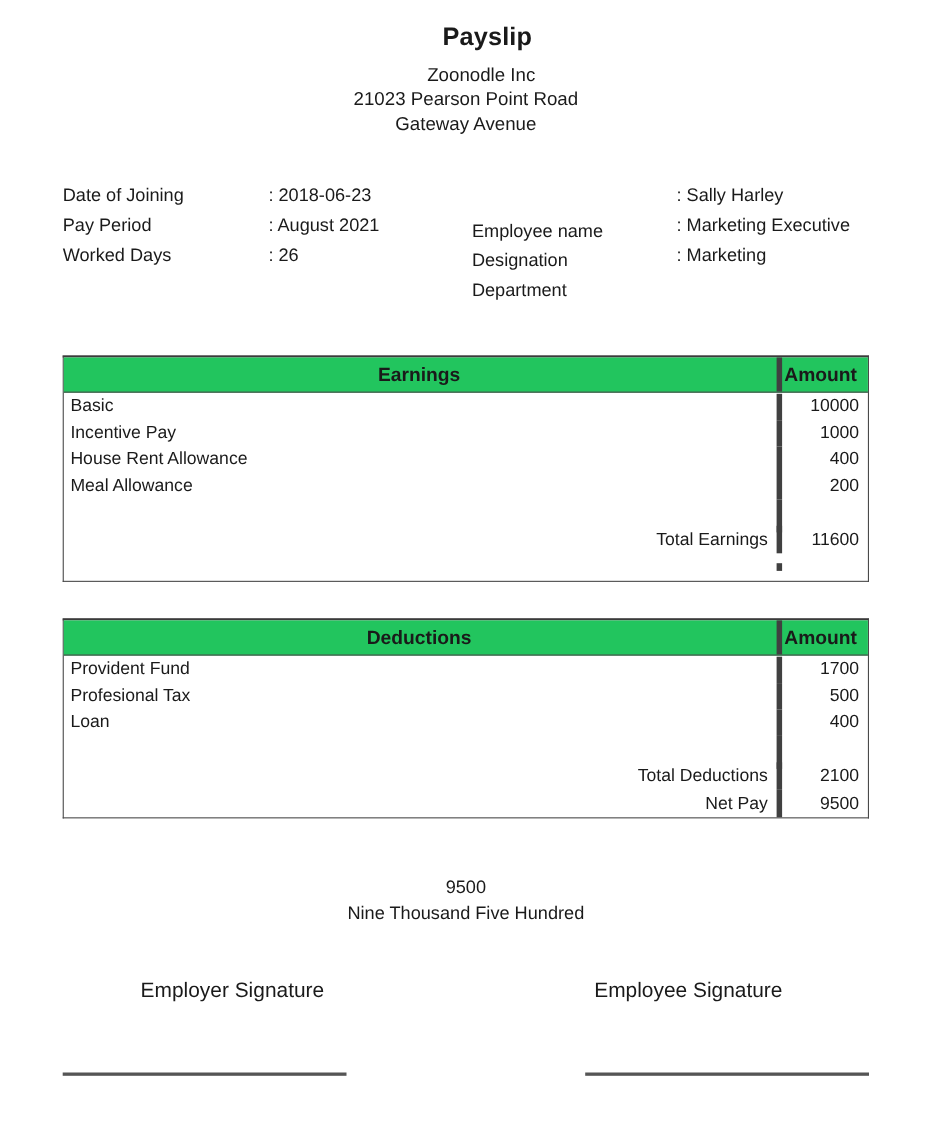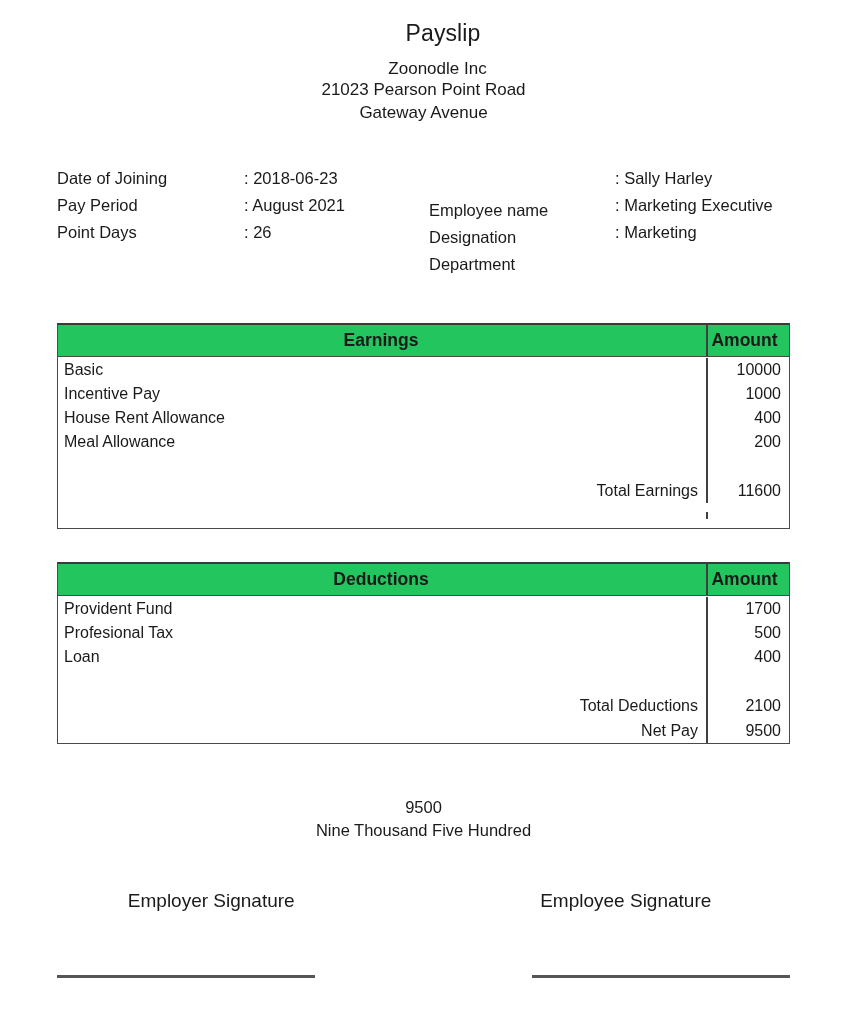--- a/index.html
+++ b/index.html
@@ -19,21 +19,21 @@
     width: 847px;
     height: 1024px;
     box-sizing: border-box;
     overflow: hidden;
   }
 
   
   .doc-title {
     text-align: center;
     font-size: 23px;
-    font-weight: normal;
+    font-weight: bold;
     margin: 20px 0 0 0;
     letter-spacing: 0.1px;
     padding-left: 39px;
   }
   .company {
     text-align: center;
     font-size: 17px;
     margin-top: 12px;
     margin-left: 28px;
   }
@@ -95,21 +95,21 @@
     line-height: 31px;
     height: 31px;
   }
   .c-label {
     flex: 1;
     padding: 0 8px 0 6px;
     box-sizing: border-box;
   }
   .c-amount {
     width: 83px;
-    border-left: 2px solid #404040;
+    border-left: 5px solid #404040;
     box-sizing: border-box;
     text-align: right;
     padding-right: 8px;
   }
   .tbody {
     font-size: 16px;
   }
   .tbody .trow {
     height: 24px;
     line-height: 24px;
@@ -192,21 +192,21 @@
   <div class="address">
     <div>21023 Pearson Point Road</div>
     <div>Gateway Avenue</div>
   </div>
 
   <div class="details">
     <div class="details-col left">
       <div class="labels">
         <div class="det-row">Date of Joining</div>
         <div class="det-row">Pay Period</div>
-        <div class="det-row">Point Days</div>
+        <div class="det-row">Worked Days</div>
       </div>
       <div class="values">
         <div class="det-row">: 2018-06-23</div>
         <div class="det-row">: August 2021</div>
         <div class="det-row">: 26</div>
       </div>
     </div>
     <div class="details-col right">
       <div class="labels">
         <div class="det-row">Employee name</div>

